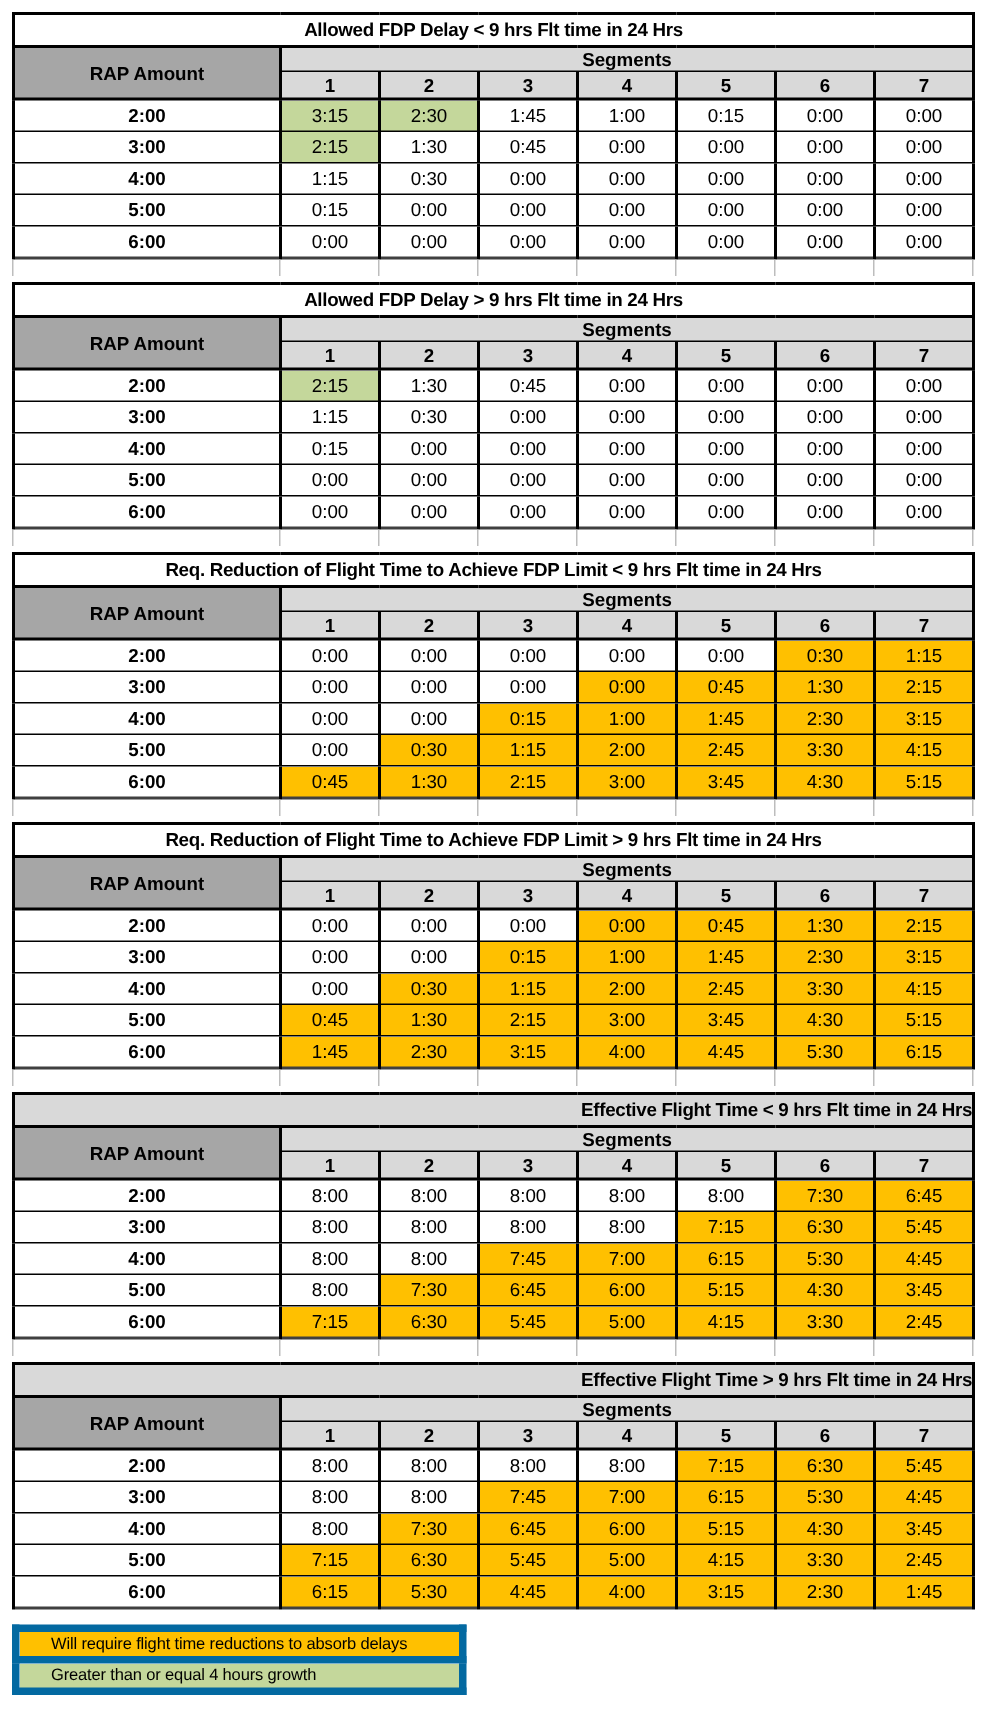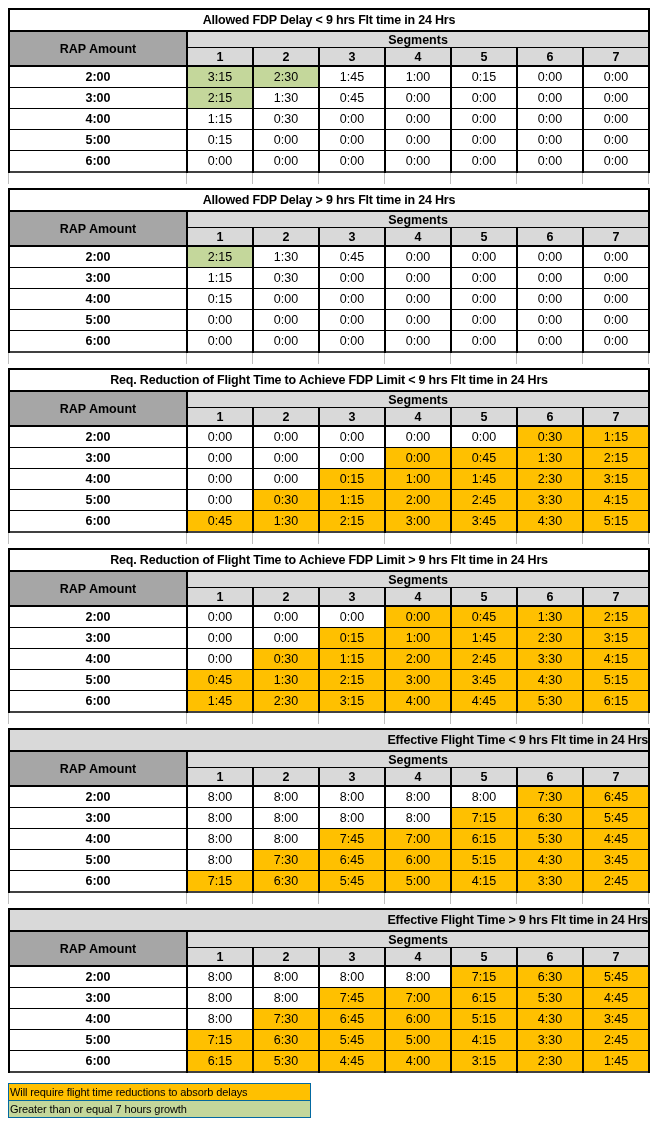--- a/index.html
+++ b/index.html
@@ -54,23 +54,23 @@
   
   .stub{display:flex;height:11px;margin:0 0 4px 0;}
   .stub s{display:block;border-right:1px solid #bdbdbd;text-decoration:none;}
   .stub s:first-child{border-left:1px solid #bdbdbd;}
 
   
   table.legend{
     border-collapse:collapse;table-layout:fixed;width:303px;margin-top:10px;
   }
   table.legend td{
-    height:16px;border:1px solid #0369a1;
+    height:16px;border:5px solid #0369a1;
     font-size:11px;font-weight:normal;letter-spacing:-0.1px;
-    padding:0 0 0 1px;white-space:nowrap;overflow:hidden;
+    padding:0 0 0 21px;white-space:nowrap;overflow:hidden;
   }
 </style>
 </head>
 <body>
 
 <div class="sheet">
   <div id="tables">
       <table class="grid">
         <colgroup>
           <col style="width: 178px;">
@@ -601,17 +601,17 @@
           </tr>
         </tbody>
       </table>
     </div>
   <table class="legend">
     <tbody id="legend-body">
         <tr>
           <td class="legend-cell fill-o">Will require flight time reductions to absorb delays</td>
         </tr>
         <tr>
-          <td class="legend-cell fill-g">Greater than or equal 7 hours growth</td>
+          <td class="legend-cell fill-g">Greater than or equal 4 hours growth</td>
         </tr>
       </tbody>
   </table>
 </div>
 
 </body></html>

